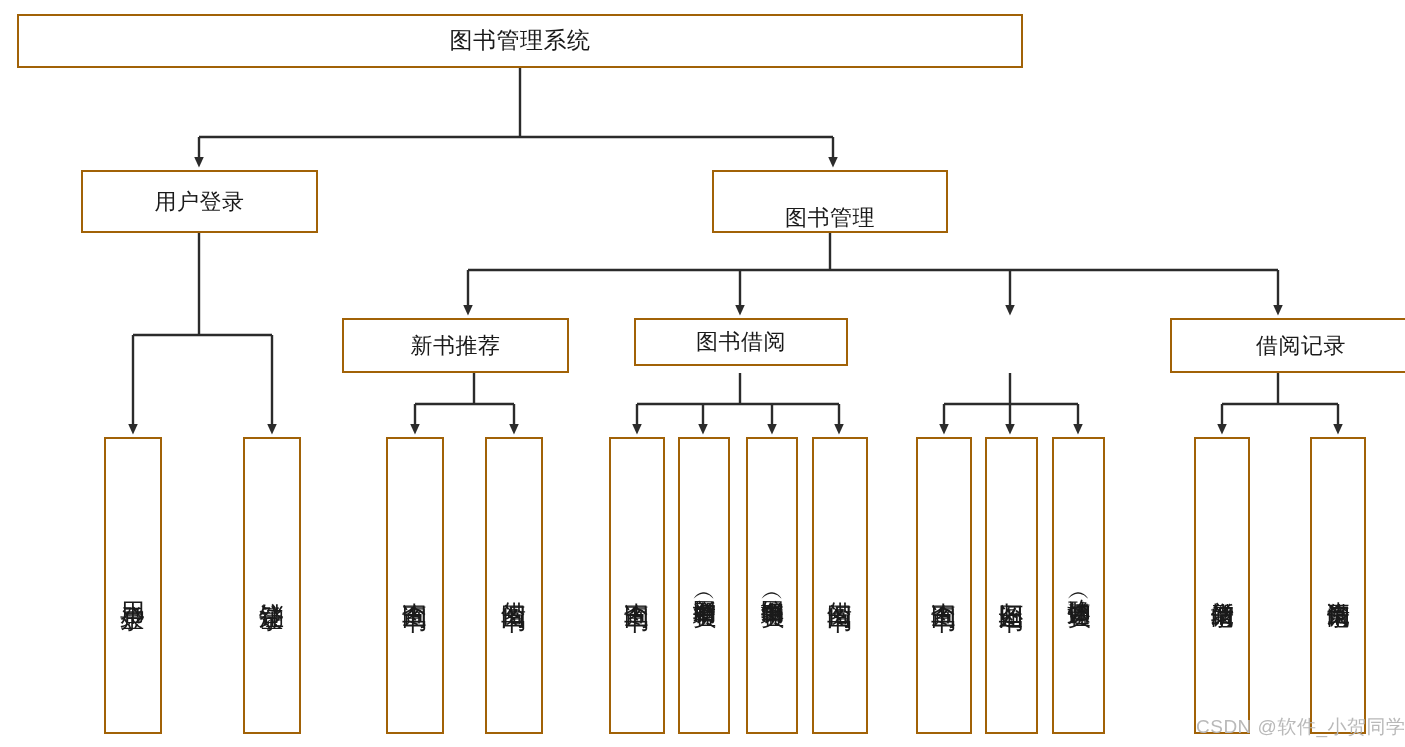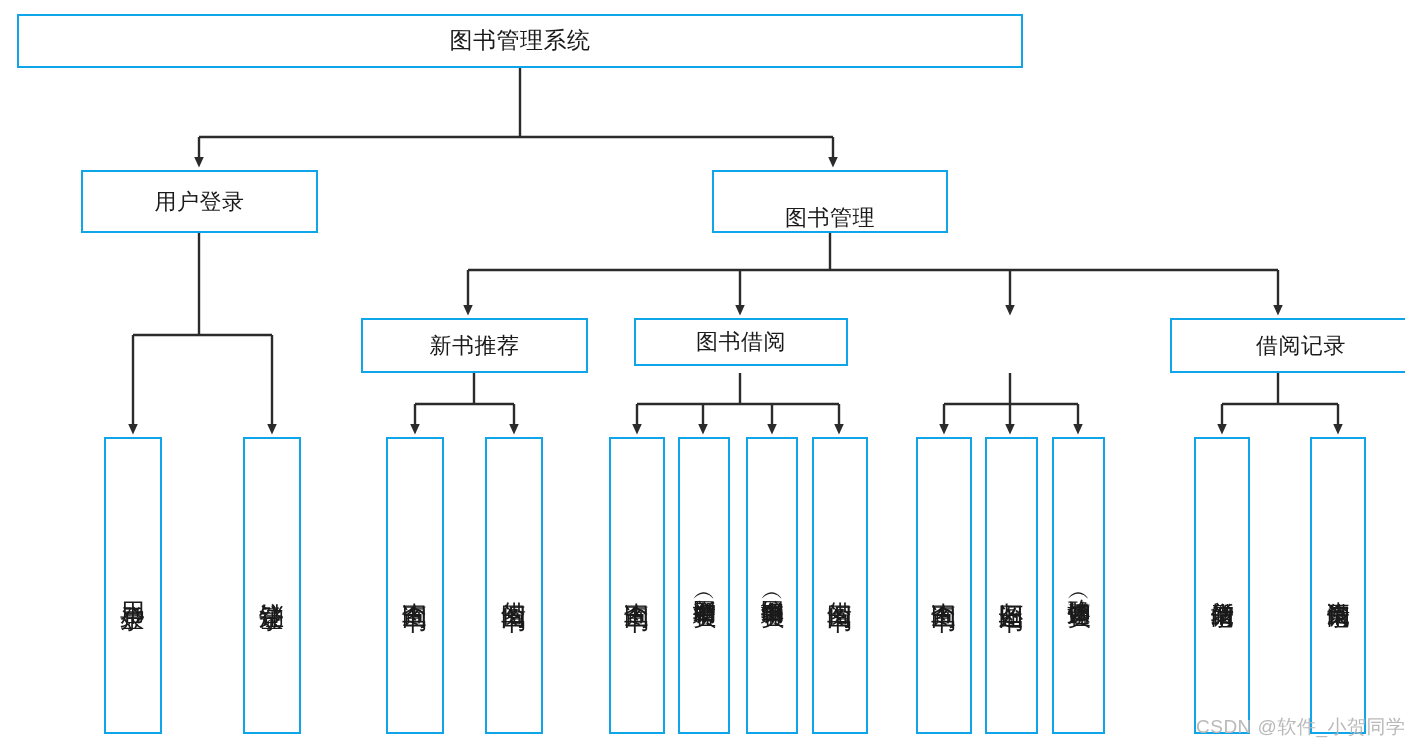--- a/index.html
+++ b/index.html
@@ -22,21 +22,21 @@
     position: absolute;
     left: 0;
     top: 0;
     width: 1405px;
     height: 747px;
     pointer-events: none;
   }
   .node {
     position: absolute;
     box-sizing: border-box;
-    border: 2px solid #0ea5e9;
+    border: 2px solid #a16207;
     background: #ffffff;
     color: #1a1a1a;
     display: flex;
     align-items: center;
     justify-content: center;
     text-align: center;
   }
   .node .label {
     display: block;
     line-height: 1.18;
@@ -136,21 +136,21 @@
     <span class="label">图书管理系统</span>
   </div>
 
   <div class="node h" style="left:81px; top:170px; width:237px; height:63px;">
     <span class="label">用户登录</span>
   </div>
   <div class="node h" style="left:712px; top:170px; width:236px; height:63px;align-items:flex-end;">
     <span class="label">图书管理</span>
   </div>
 
-  <div class="node h" style="left:361px; top:318px; width:227px; height:55px;">
+  <div class="node h" style="left:342px; top:318px; width:227px; height:55px;">
     <span class="label">新书推荐</span>
   </div>
   <div class="node h" style="left:634px; top:318px; width:214px; height:48px;">
     <span class="label">图书借阅</span>
   </div>
   <div class="node h" style="left:1170px; top:318px; width:262px; height:55px;">
     <span class="label">借阅记录</span>
   </div>
 
   <div class="node v" style="left:104px; top:437px; width:58px; height:297px;">

